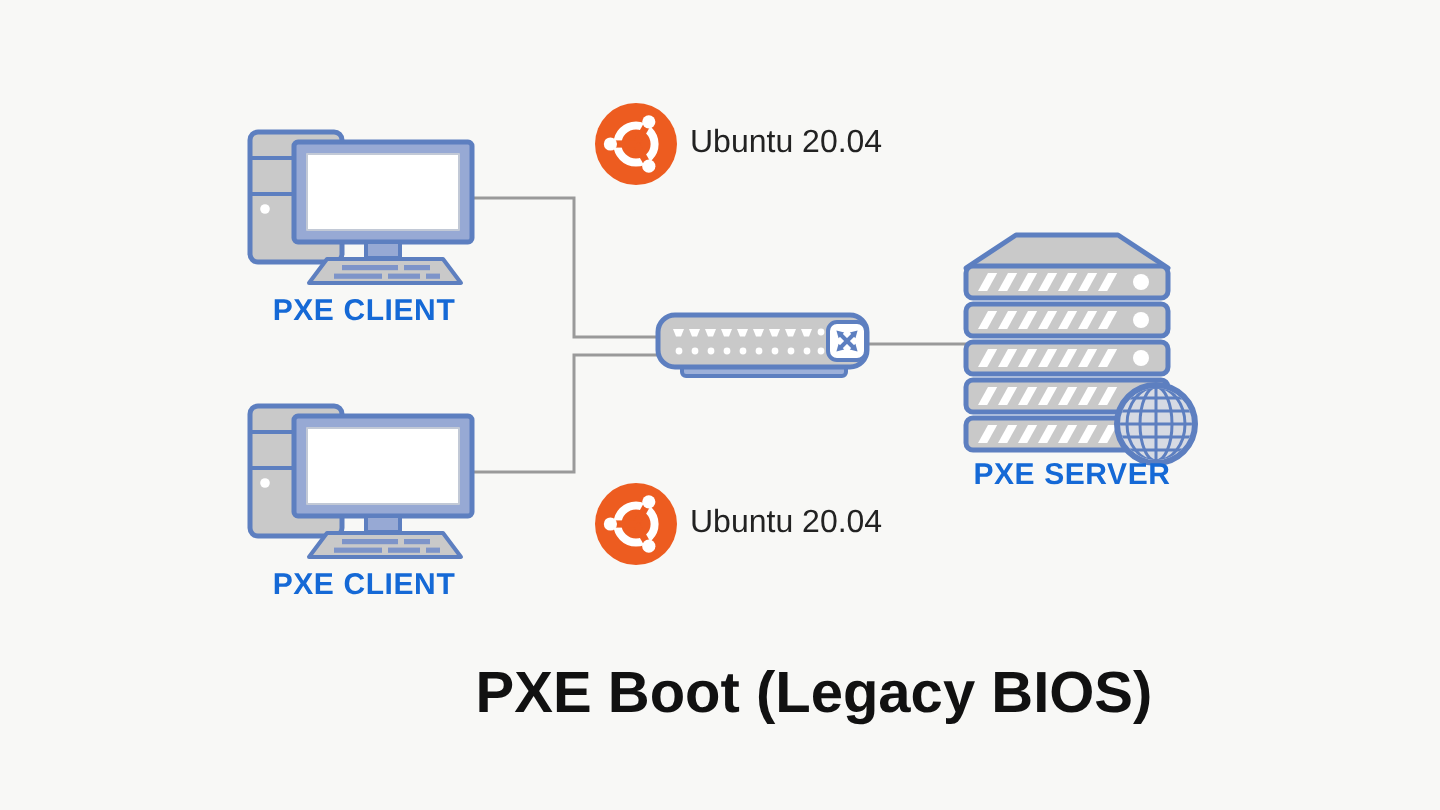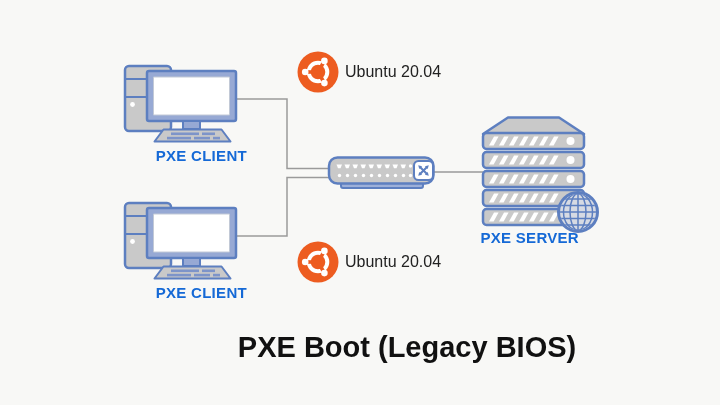--- a/index.html
+++ b/index.html
@@ -8,21 +8,21 @@
     --title-color:#111111; --ubuntu-text-color:#222222;
   }
   html,body{margin:0;padding:0;}
   .canvas{
     position:relative; width:720px; height:405px; overflow:hidden;
     background:var(--background);
     font-family:"Liberation Sans", sans-serif;
   }
   .canvas svg{position:absolute; left:0; top:0;}
   .node-label{
-    position:absolute; width:130px; text-align:right;
+    position:absolute; width:130px; text-align:center;
     font-size:15px; font-weight:bold; letter-spacing:.3px;
     color:var(--label-blue); line-height:15px;
   }
   .ubuntu-label{
     position:absolute; font-size:16px; line-height:14px;
     color:var(--ubuntu-text-color);
   }
   .diagram-title{
     position:absolute; left:0; top:330px; width:720px;
     text-align:center; font-size:29px; font-weight:bold;
@@ -163,17 +163,17 @@
         </g>
       </g>
     </g>
 
     <use href="#cof" transform="translate(318,72)"></use>
     <use href="#cof" transform="translate(318,262)"></use>
   </svg>
 
   <div class="node-label" style="left:117px; top:148px;">PXE CLIENT</div>
   <div class="node-label" style="left:117px; top:285px;">PXE CLIENT</div>
-  <div class="node-label" style="left:449px; top:230px;">PXE SERVER</div>
+  <div class="node-label" style="left:471px; top:230px;">PXE SERVER</div>
   <div class="ubuntu-label" style="left:345px; top:65px;">Ubuntu 20.04</div>
   <div class="ubuntu-label" style="left:345px; top:255px;">Ubuntu 20.04</div>
   <div class="diagram-title">PXE Boot (Legacy BIOS)</div>
 </div>
 
 </body></html>

